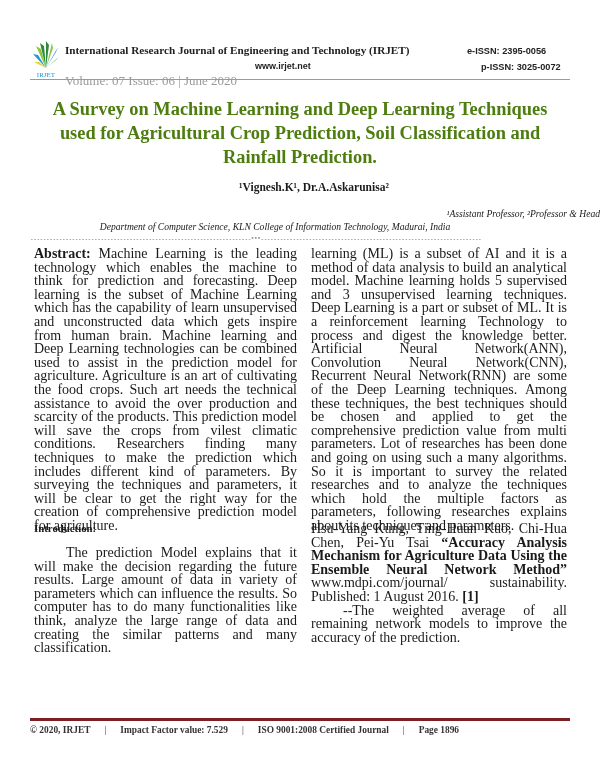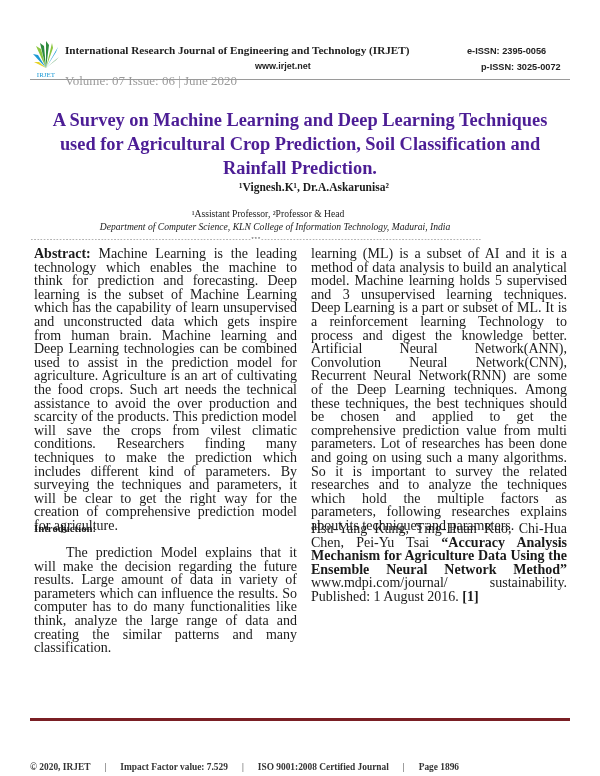--- a/index.html
+++ b/index.html
@@ -5,36 +5,36 @@
   html, body { margin:0; padding:0; background:#ffffff; }
   body { width:600px; height:776px; position:relative; overflow:hidden; font-family:"DejaVu Serif", serif; color:#1a1a1a; }
   .abs { position:absolute; }
   .hdr-title { left:65px; top:44px; font-family:"Liberation Serif", serif; font-weight:bold; font-size:11.2px; color:#222; white-space:nowrap; }
   .hdr-vol { left:65px; top:65px; font-family:"Liberation Serif", serif; font-size:13px; color:#9a9a9a; white-space:nowrap;margin-top:8px; }
   .hdr-web { left:255px; top:61px; font-family:"Liberation Sans", sans-serif; font-weight:bold; font-size:9px; color:#222; }
   .hdr-issn1 { left:467px; top:46px; font-family:"Liberation Sans", sans-serif; font-weight:bold; font-size:9.2px; color:#222; }
   .hdr-issn2 { left:481px; top:62px; font-family:"Liberation Sans", sans-serif; font-weight:bold; font-size:9.2px; color:#222; }
   .hdr-line { left:30px; top:79px; width:540px; height:1px; background:#9a9a9a; }
   .logo { left:32px; top:40px; width:28px; height:38px; }
-  .title { left:40px; top:108px; width:520px; text-align:center; font-family:"Liberation Serif", serif; font-weight:bold; font-size:18.4px; line-height:24px; color:#4c1d95; }
+  .title { left:40px; top:97px; width:520px; text-align:center; font-family:"Liberation Serif", serif; font-weight:bold; font-size:18.4px; line-height:24px; color:#4d7c0f; }
   .authors { left:14px; top:181px; width:600px; text-align:center; font-family:"Liberation Serif", serif; font-weight:bold; font-size:11.5px; }
-  .affil1 { left:0; top:208px; width:536px; text-align:center; font-family:"Liberation Serif", serif; font-size:9.6px; }
+  .affil1 { left:0; top:208px; width:600px; text-align:right; font-family:"Liberation Serif", serif; font-style:italic; font-size:9.6px; }
   .affil2 { left:0; top:221px; width:550px; text-align:center; font-family:"Liberation Serif", serif; font-style:italic; font-size:9.6px; }
   .sep { left:30px; top:236px; width:540px; font-family:"Liberation Mono", monospace; font-size:6px; color:#555; white-space:nowrap; overflow:hidden; letter-spacing:-0.4px; }
   .col { font-family:"Liberation Serif", serif; font-size:14px; line-height:13.6px; text-align:justify; color:#1a1a1a; }
   .colL { left:34px; top:247px; width:263px; }
   .colR { left:311px; top:247px; width:256px; }
   .col p { margin:0; }
   .b { font-weight:bold; }
   .indent { text-indent:32px; }
   .intro-head { left:34px; top:522px; font-family:"Liberation Serif", serif; font-weight:bold; font-size:10.8px; }
   .colL2 { left:34px; top:546px; width:263px; }
   .colR2 { left:311px; top:522px; width:256px; }
   .foot-line { left:30px; top:718px; width:540px; height:3px; background:#7a1f24; }
-  .footer { left:30px; top:725px; width:540px; font-family:"Liberation Serif", serif; font-weight:bold; font-size:9.4px; color:#333; white-space:nowrap;margin-top:37px; }
+  .footer { left:30px; top:725px; width:540px; font-family:"Liberation Serif", serif; font-weight:bold; font-size:9.4px; color:#333; white-space:nowrap; }
   .footer span { display:inline-block; }
   .fsep { margin:0 14px; font-weight:normal; }
 </style>
 </head>
 <body>
 
 <div class="abs logo">
   <svg width="28" height="38" viewBox="0 0 28 38">
     <path d="M14 28 L4 6 L9 9 Z" fill="#8cc63f"></path>
     <path d="M14 28 L8 3 L12 6 Z" fill="#2e8b3e"></path>
@@ -68,18 +68,19 @@
   <p>learning (ML) is a subset of AI and it is a method of data analysis to build an analytical model. Machine learning holds 5 supervised and 3 unsupervised learning techniques. Deep Learning is a part or subset of ML. It is a reinforcement learning Technology to process and digest the knowledge better. Artificial Neural Network(ANN), Convolution Neural Network(CNN), Recurrent Neural Network(RNN) are some of the Deep Learning techniques. Among these techniques, the best techniques should be chosen and applied to get the comprehensive prediction value from multi parameters. Lot of researches has been done and going on using such a many algorithms. So it is important to survey the related researches and to analyze the techniques which hold the multiple factors as parameters, following researches explains about its techniques and parameters.</p>
 </div>
 
 <div class="abs intro-head">Introduction:</div>
 <div class="abs col colL2">
   <p class="indent">The prediction Model explains that it will make the decision regarding the future results. Large amount of data in variety of parameters which can influence the results. So computer has to do many functionalities like think, analyze the large range of data and creating the similar patterns and many classification.</p>
 </div>
 
 <div class="abs col colR2">
   <p><span>Hsu-Yang Kung, Ting-Huan Kuo, Chi-Hua Chen, Pei-Yu Tsai </span><span class="b">“Accuracy Analysis Mechanism for Agriculture Data Using the Ensemble Neural Network Method”</span><span> www.mdpi.com/journal/ sustainability. Published: 1 August 2016. </span><span class="b">[1]</span></p>
+  <p class="indent">--The weighted average of all remaining network models to improve the accuracy of the prediction.</p>
 </div>
 
 <div class="abs foot-line"></div>
 <div class="abs footer">
   <span>© 2020, IRJET</span><span class="fsep">|</span><span>Impact Factor value: 7.529</span><span class="fsep">|</span><span>ISO 9001:2008 Certified Journal</span><span class="fsep">|</span><span>Page 1896</span>
 </div>
 
 </body></html>

